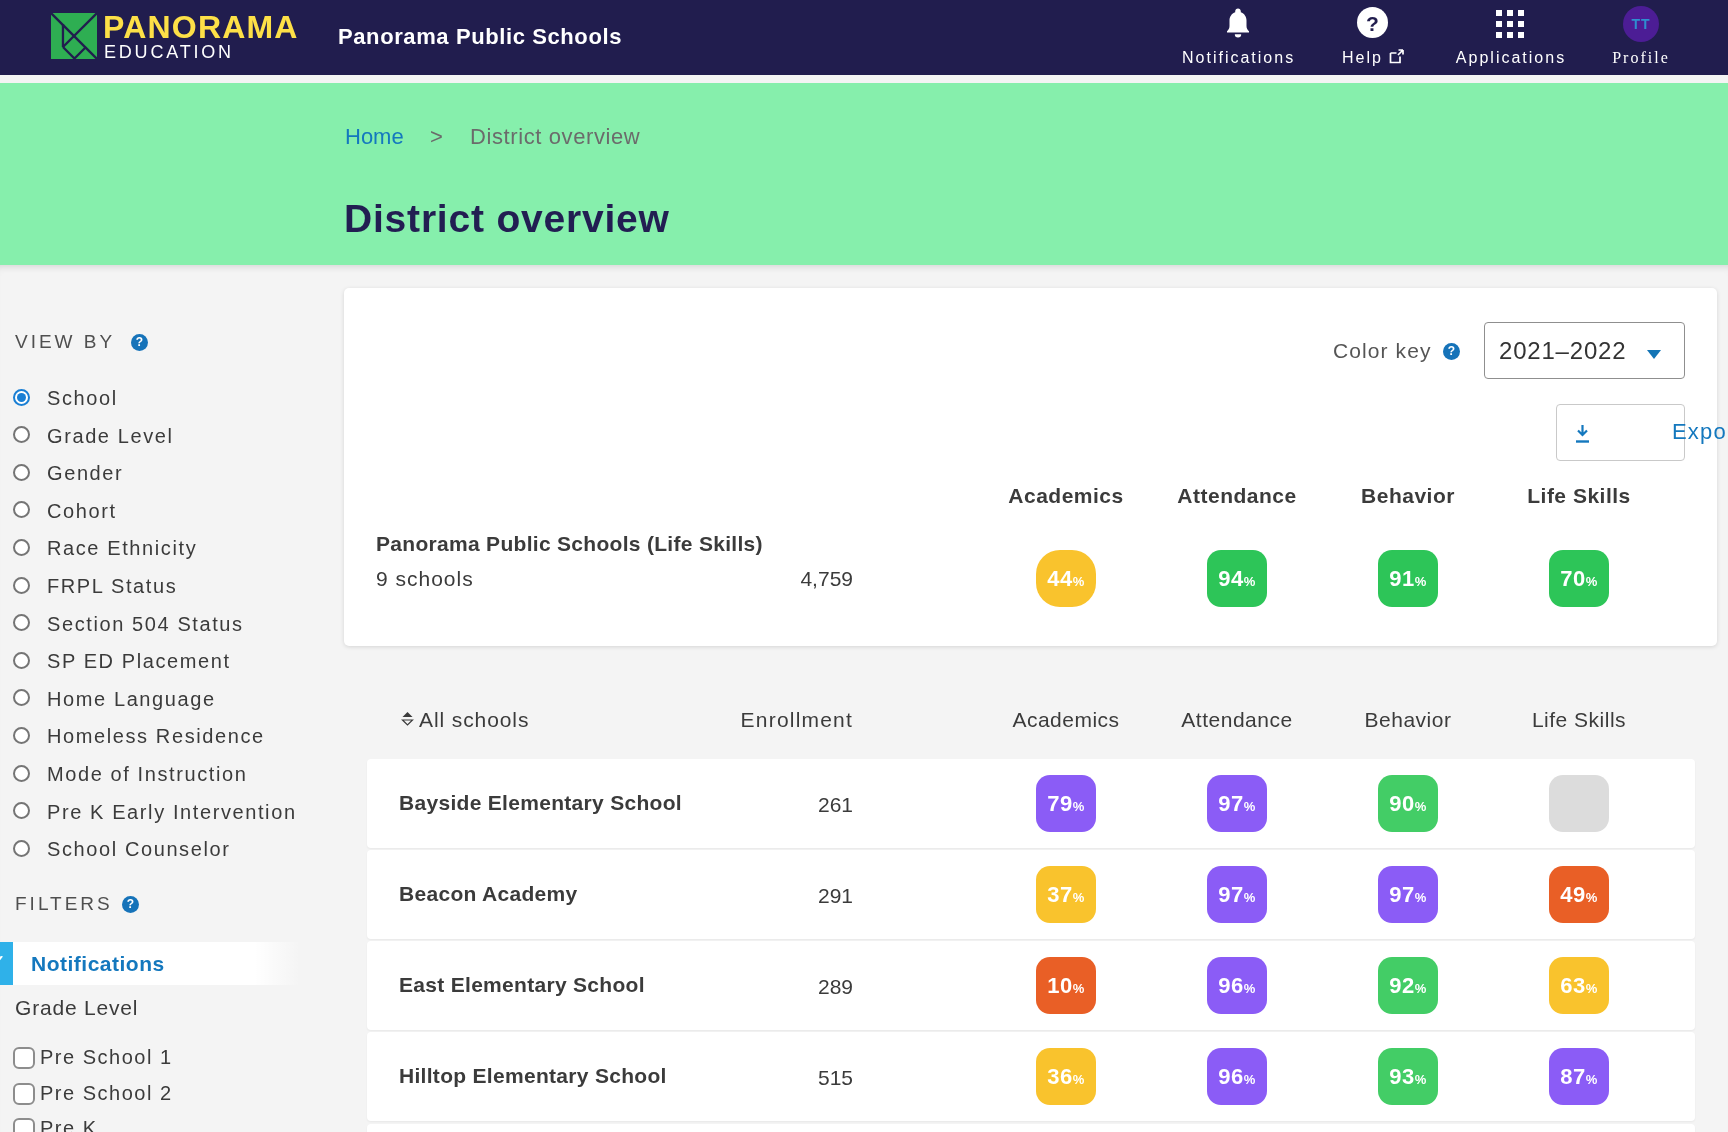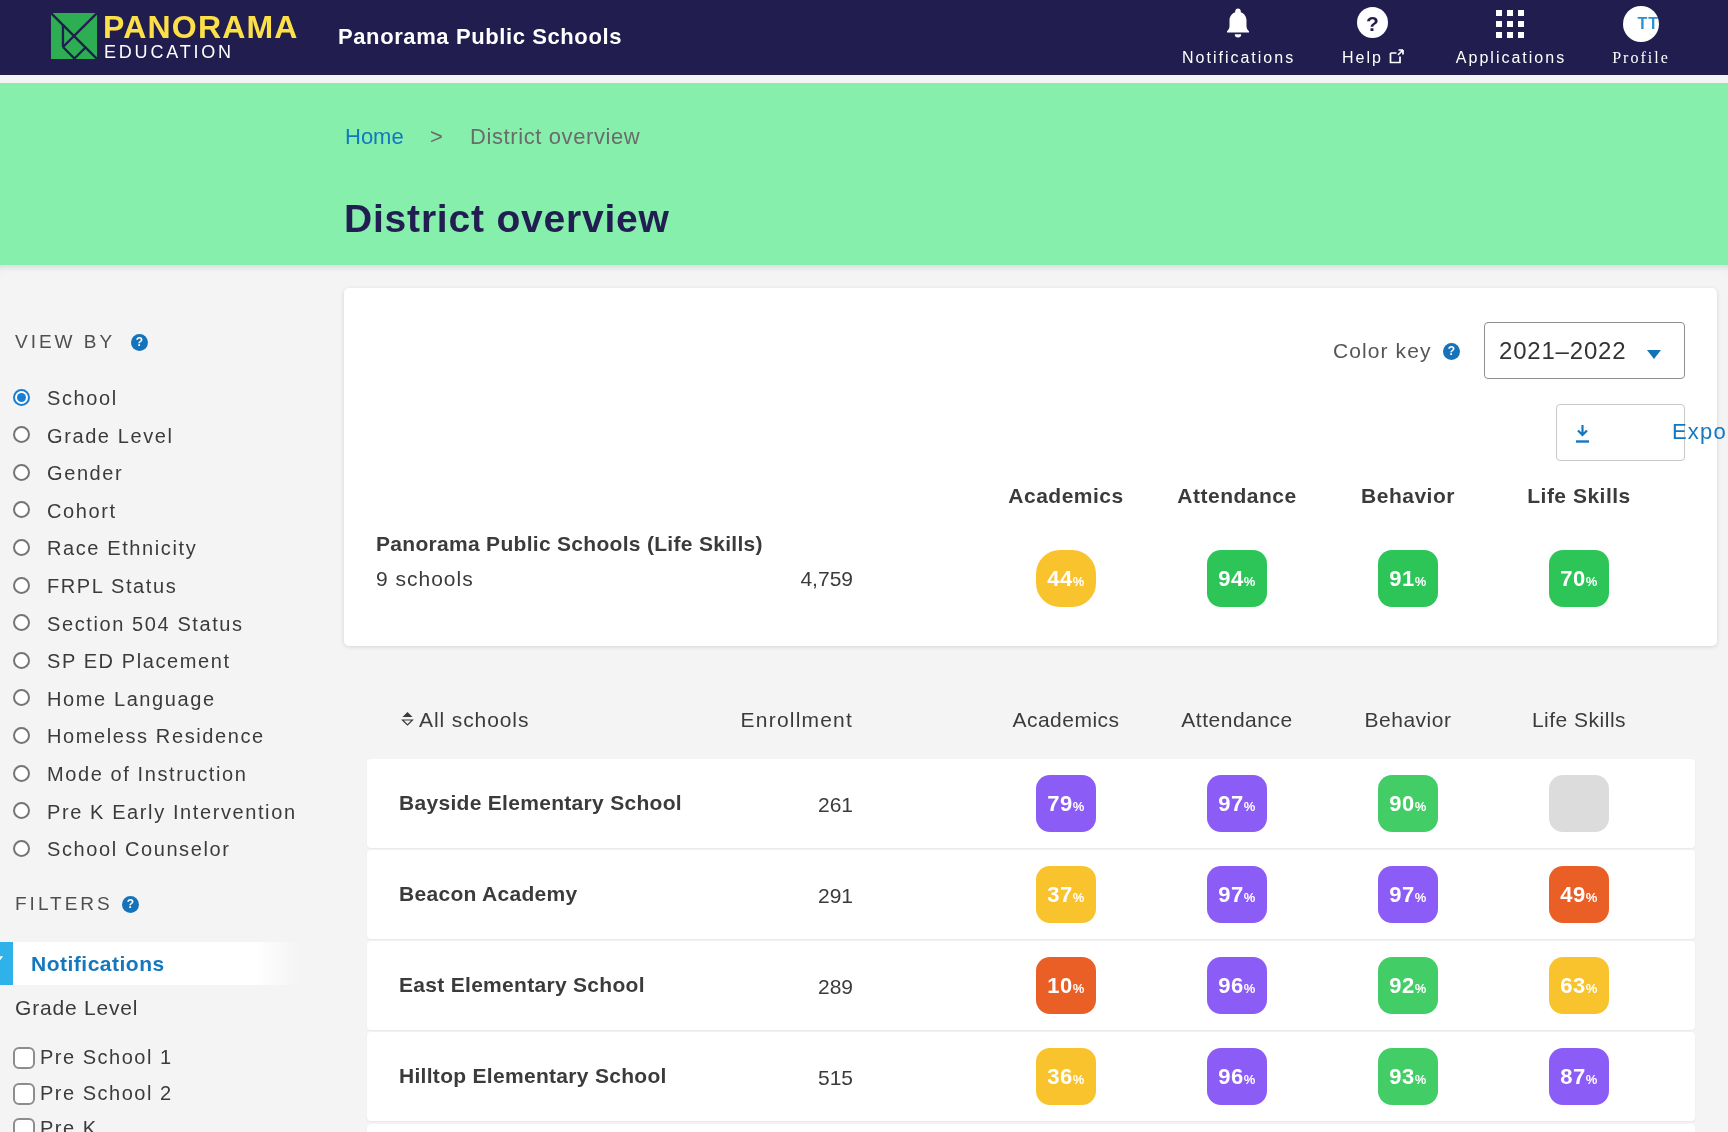--- a/index.html
+++ b/index.html
@@ -86,22 +86,22 @@
       <rect x="0" y="11" width="6" height="6"></rect>
         <rect x="11" y="11" width="6" height="6"></rect>
         <rect x="22" y="11" width="6" height="6"></rect>
       <rect x="0" y="22" width="6" height="6"></rect>
         <rect x="11" y="22" width="6" height="6"></rect>
         <rect x="22" y="22" width="6" height="6"></rect>
     </g>
   </svg>
   <div class="navlabel" style="left:1455px; width:112px;">Applications</div>
 
-  <div class="abs" style="left:1623px; top:6px; width:36px; height:36px; border-radius:50%; background:#ffffff;
-       color:#2e8fd0; font-size:16px; font-weight:bold; letter-spacing:1px; text-align:right; line-height:36px;">TT</div>
+  <div class="abs" style="left:1623px; top:6px; width:36px; height:36px; border-radius:50%; background:#4c1d95;
+       color:#2e8fd0; font-size:14px; font-weight:bold; letter-spacing:1px; text-align:center; line-height:36px;">TT</div>
   <div class="navlabel" style="left:1611px; width:60px;font-family:Liberation Serif, serif;">Profile</div>
 </div>
 
 <div id="hband">
   <div class="abs" style="left:345px; top:41px; font-size:22px; color:#1478be;">Home</div>
   <div class="abs" style="left:430px; top:41px; font-size:22px; color:#6b6b6b;">&gt;</div>
   <div class="abs" style="left:470px; top:41px; font-size:22px; color:#6b6b6b; letter-spacing:0.6px;">District overview</div>
   <div class="abs" style="left:344px; top:114px; font-size:39px; font-weight:bold; color:#221e52; letter-spacing:0.8px;">District overview</div>
 </div>
 

